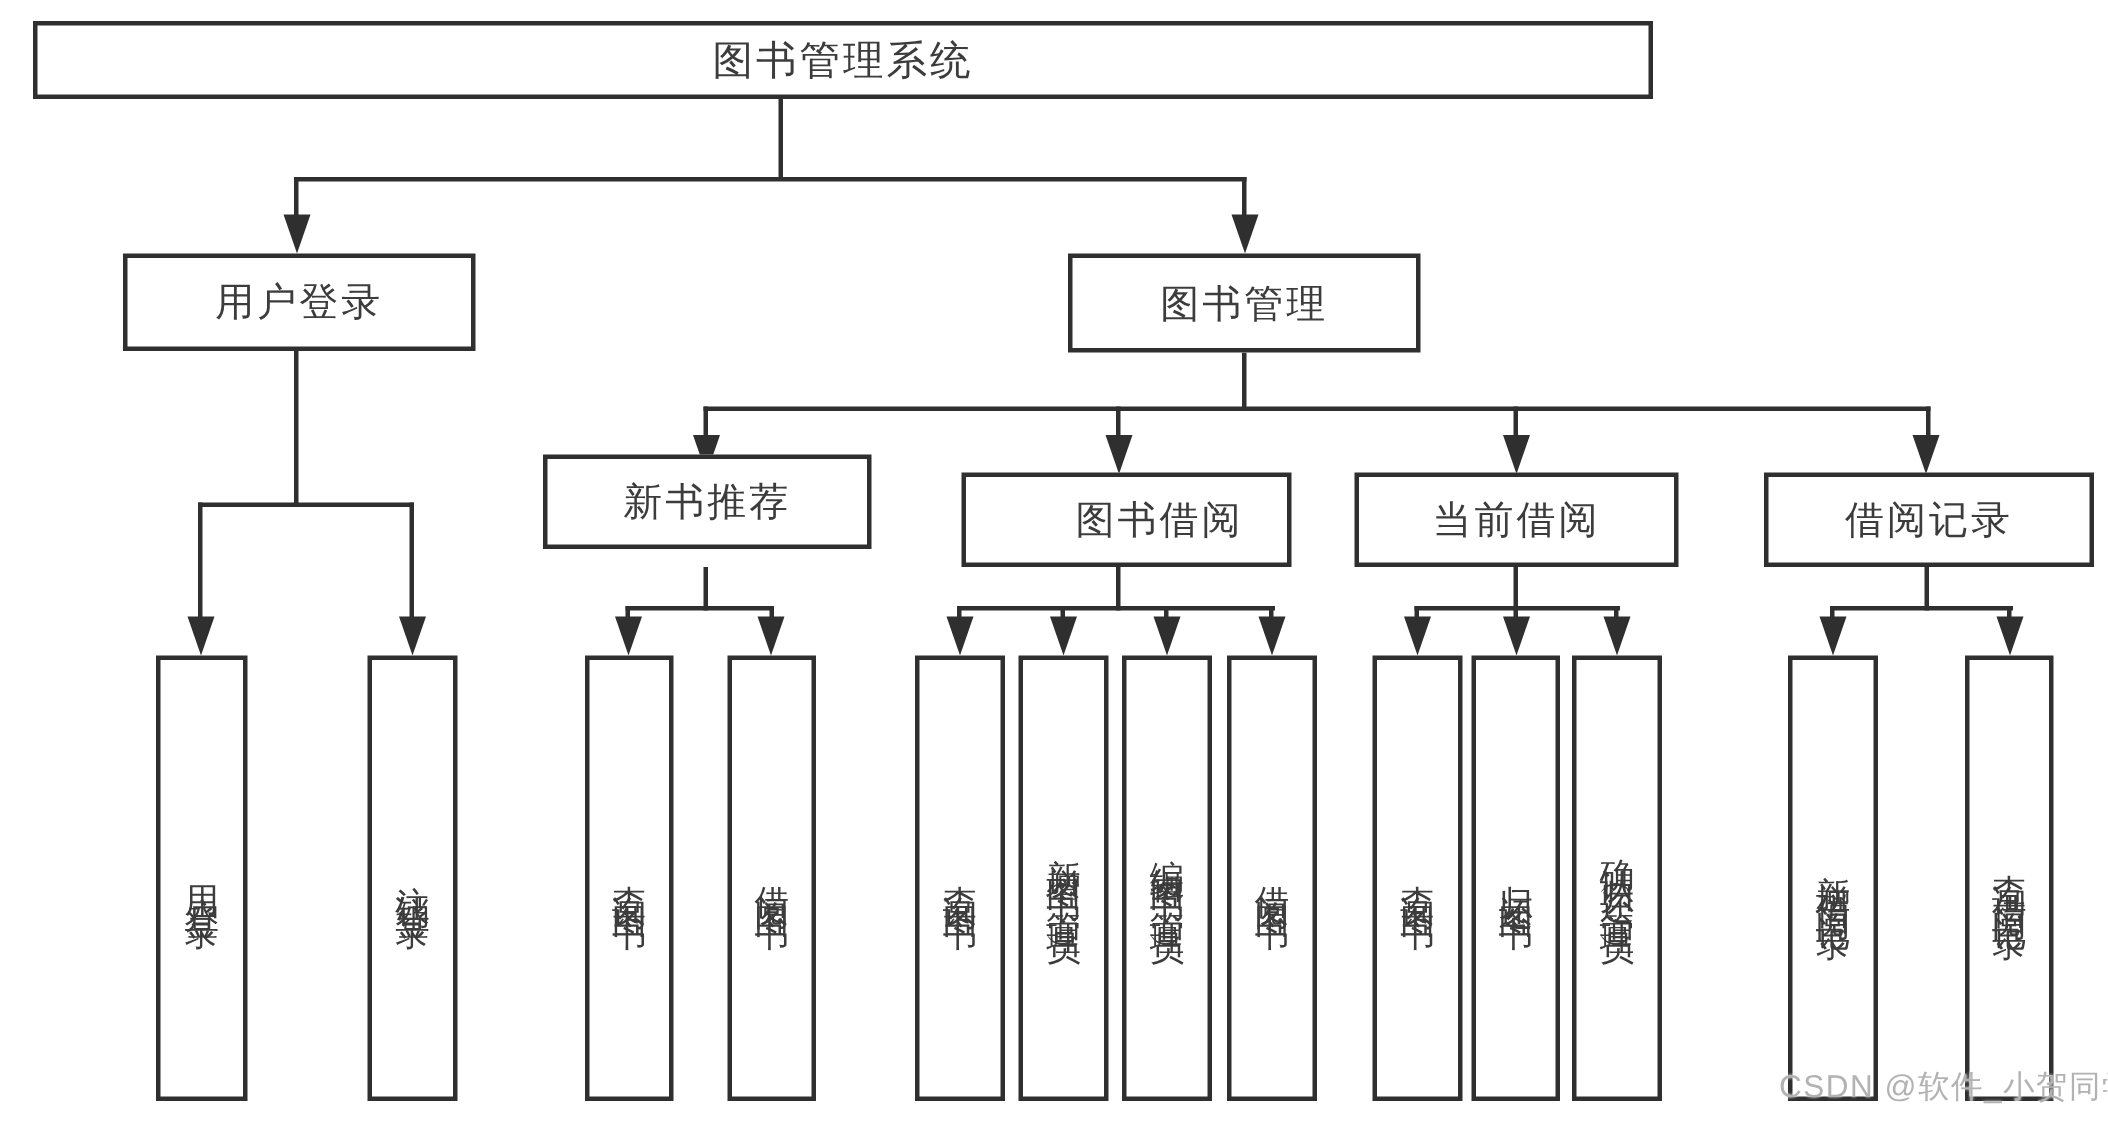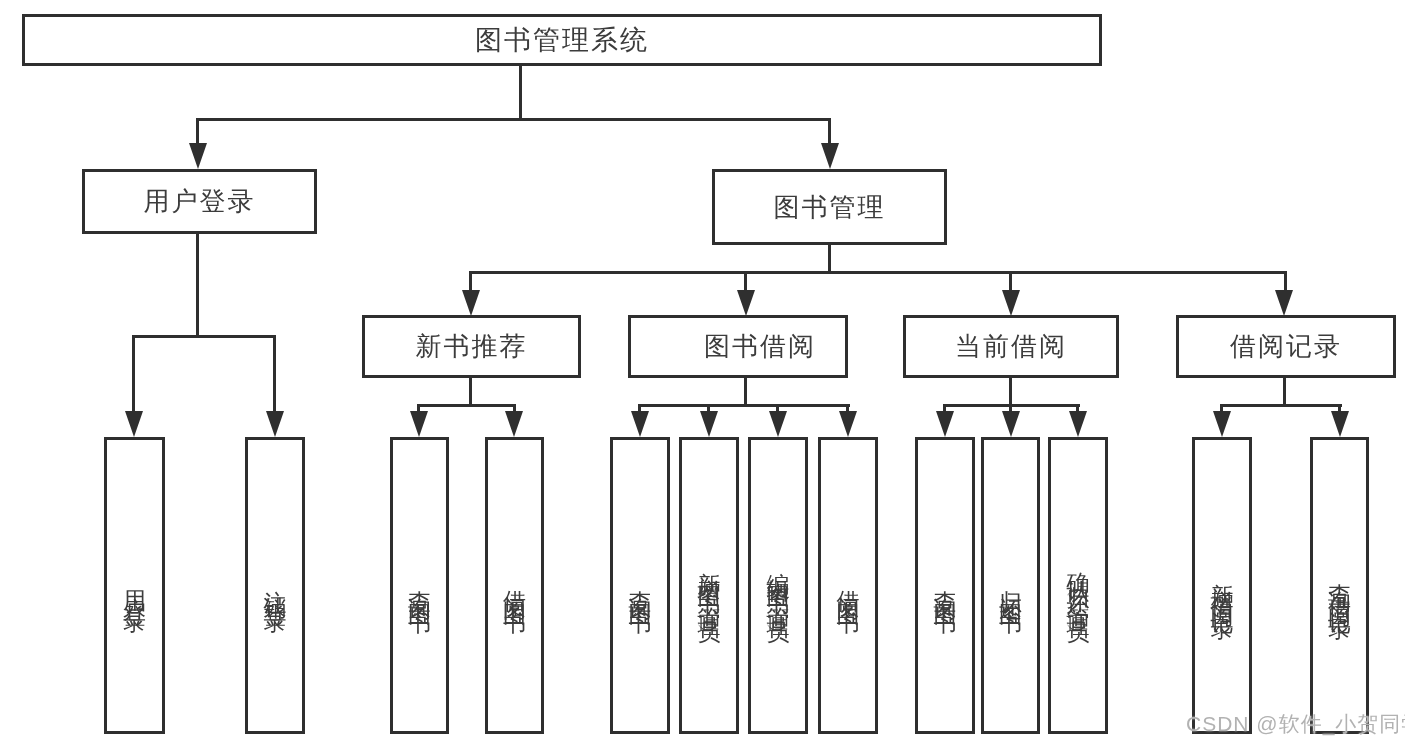--- a/index.html
+++ b/index.html
@@ -122,24 +122,24 @@
   <div class="arrow" style="left:839px;  top:411px;"></div>
   <div class="arrow" style="left:936px;  top:411px;"></div>
   <div class="arrow" style="left:1002px; top:411px;"></div>
   <div class="arrow" style="left:1069px; top:411px;"></div>
   <div class="arrow" style="left:1213px; top:411px;"></div>
   <div class="arrow" style="left:1331px; top:411px;"></div>
 
   <div class="node h root-size" style="left:22px; top:14px; width:1080px; height:52px;">图书管理系统</div>
 
   <div class="node h" style="left:82px;  top:169px; width:235px; height:65px;">用户登录</div>
-  <div class="node h" style="left:712px; top:169px; width:235px; height:76px;">图书管理</div>
+  <div class="node h" style="left:712px; top:169px; width:235px; height:66px;">图书管理</div>
 
-  <div class="node h" style="left:362px;  top:315px; width:219px; height:63px;">新书推荐</div>
-  <div class="node h" style="left:628px;  top:315px; width:220px; height:63px;padding-left:44px;">图书借阅</div>
+  <div class="node h" style="left:362px;  top:303px; width:219px; height:63px;">新书推荐</div>
+  <div class="node h" style="left:641px;  top:315px; width:220px; height:63px;padding-left:44px;">图书借阅</div>
   <div class="node h" style="left:903px;  top:315px; width:216px; height:63px;">当前借阅</div>
   <div class="node h" style="left:1176px; top:315px; width:220px; height:63px;">借阅记录</div>
 
   <div class="node v" style="left:104px; top:437px; width:61px; height:297px;">用户登录</div>
   <div class="node v" style="left:245px; top:437px; width:60px; height:297px;">注销登录</div>
 
   <div class="node v" style="left:390px; top:437px; width:59px; height:297px;">查询图书</div>
   <div class="node v" style="left:485px; top:437px; width:59px; height:297px;">借阅图书</div>
 
   <div class="node v" style="left:610px; top:437px; width:60px; height:297px;">查询图书</div>

